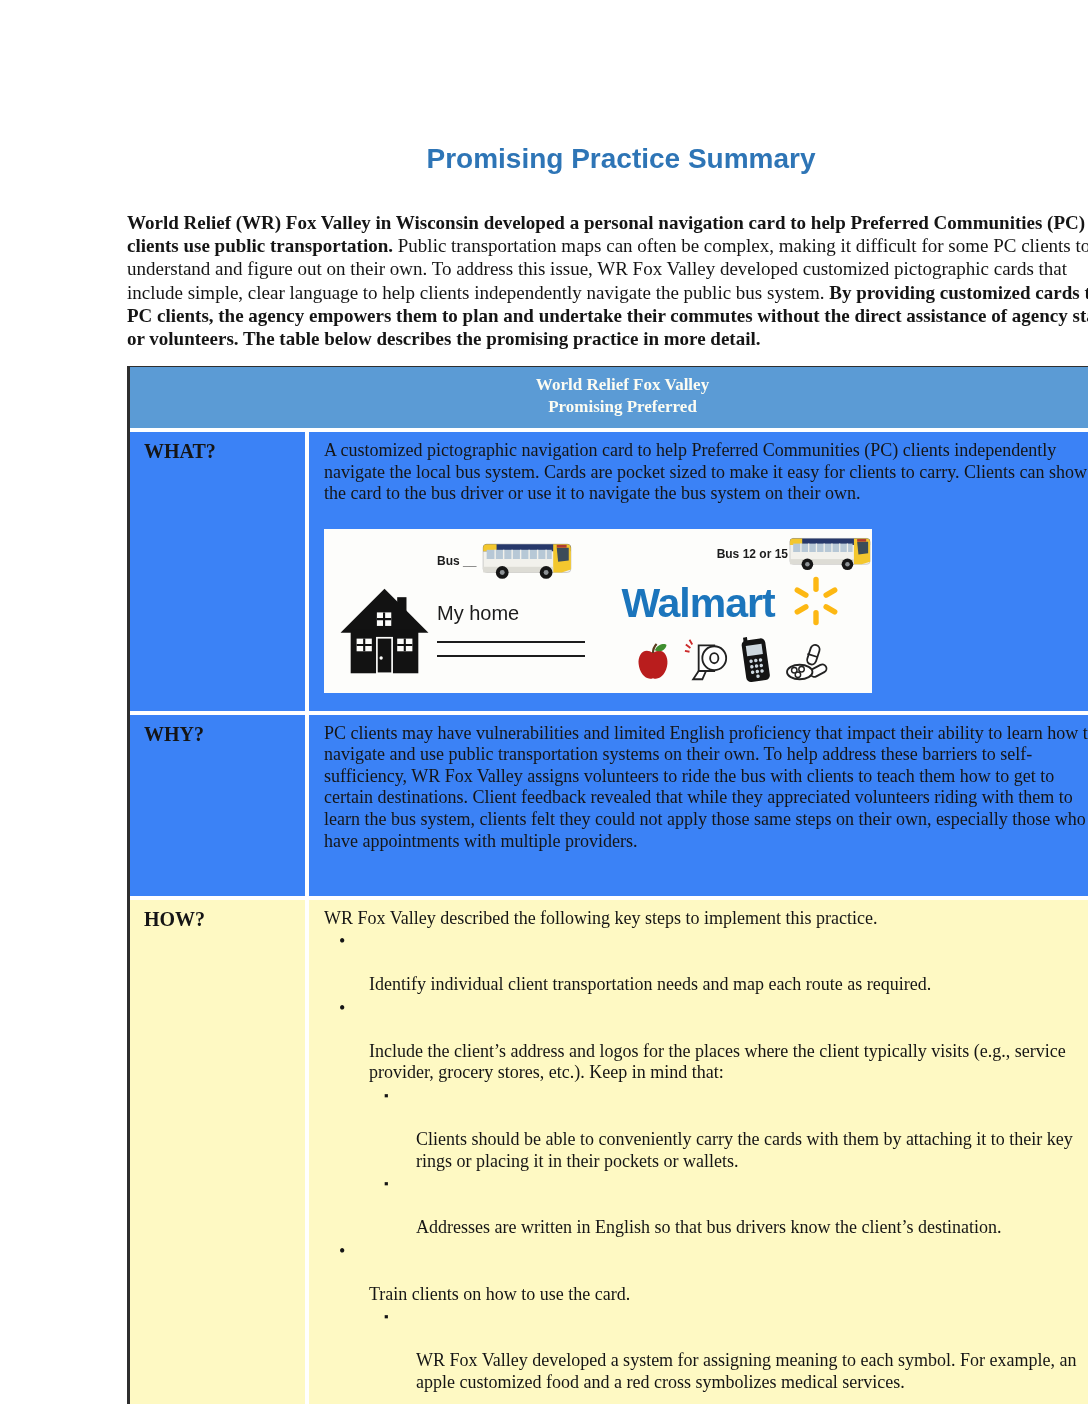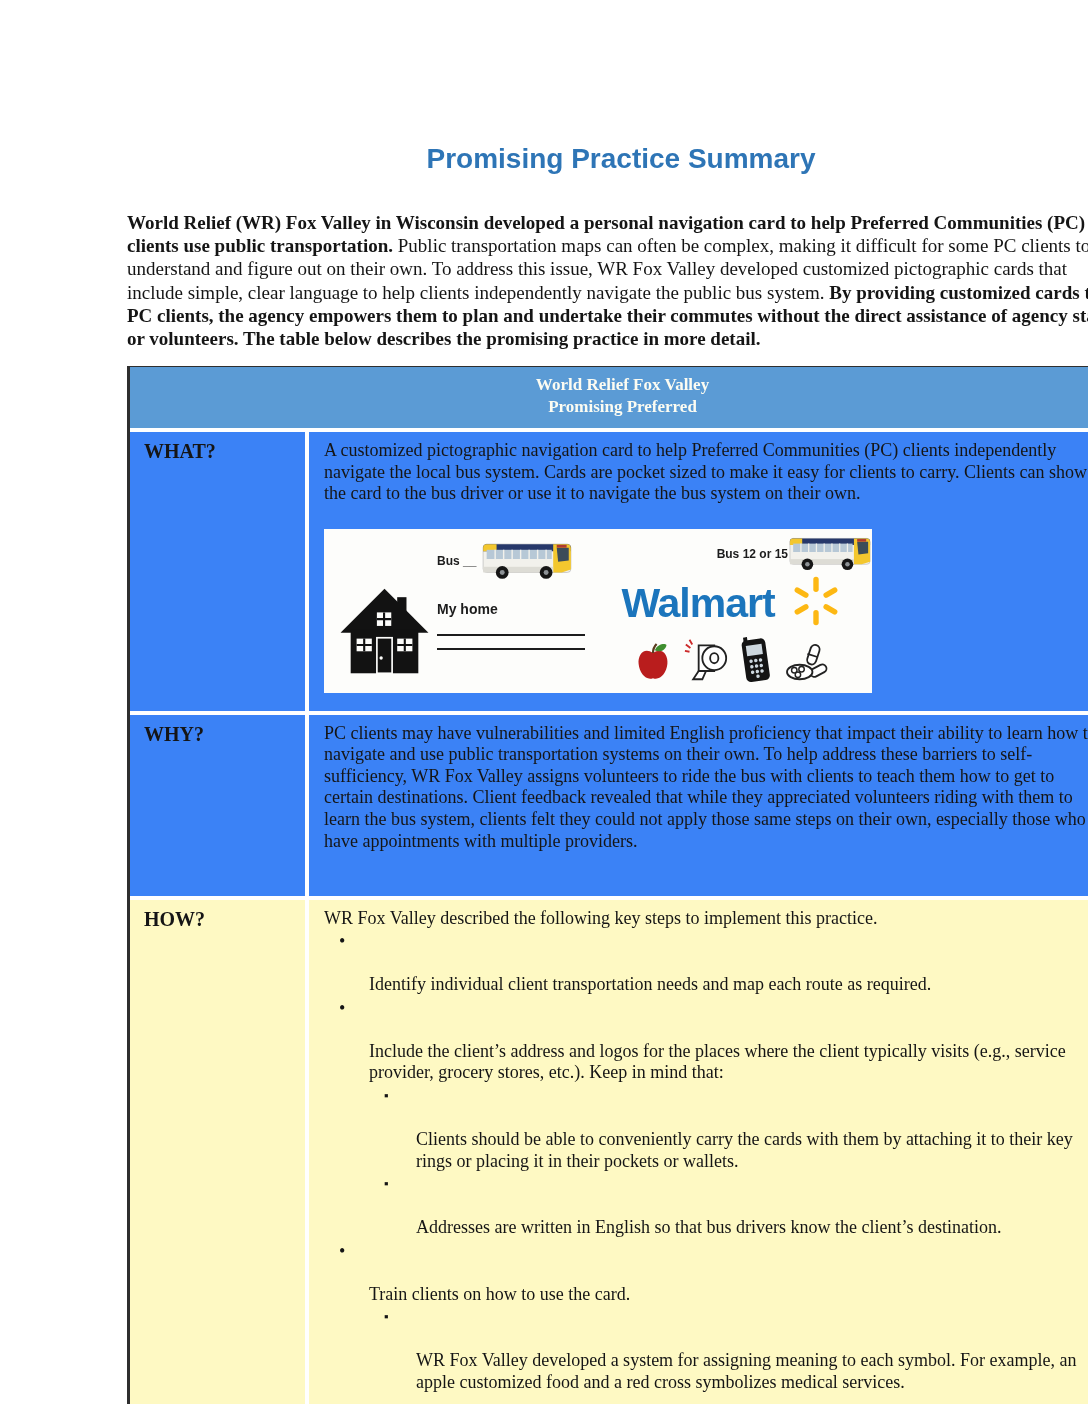--- a/index.html
+++ b/index.html
@@ -29,21 +29,21 @@
   .bullet-row .btxt{flex:1;margin-top:43px;}
 
   
   .nav-card{width:548px;height:164px;background:#fdfdfb;margin:24px 0 8px 0;display:flex;
     font-family:"Liberation Sans",sans-serif;}
   .card-left{width:268px;flex:0 0 268px;position:relative;}
   .house-wrap{position:absolute;left:14px;bottom:6px;}
   .left-col{margin-left:113px;}
   .bus-row{display:flex;align-items:center;gap:5px;margin-top:7px;}
   .bus-label{font-weight:bold;font-size:12px;color:#1c1c1c;white-space:nowrap;}
-  .myhome{font-weight:bold;font-size:14px;color:#1c1c1c;margin-top:14px;}
+  .myhome{font-weight:normal;font-size:20px;color:#1c1c1c;margin-top:14px;}
   .wline{width:148px;border-top:2px solid #1c1c1c;margin-top:16px;}
   .wline + .wline{margin-top:12px;}
   .card-right{flex:1;display:flex;flex-direction:column;}
   .bus-row2{display:flex;align-items:center;justify-content:flex-end;margin-top:2px;padding-right:0;}
   .walmart-row{display:flex;align-items:center;justify-content:center;gap:14px;margin-top:-4px;}
   .walmart-word{font-weight:bold;font-size:41px;letter-spacing:-1px;color:#1B75BC;}
   .icons-row{display:flex;align-items:flex-end;justify-content:center;gap:13px;margin-top:2px;}
   .tilt{transform:rotate(-8deg);}
 </style>
 </head>

